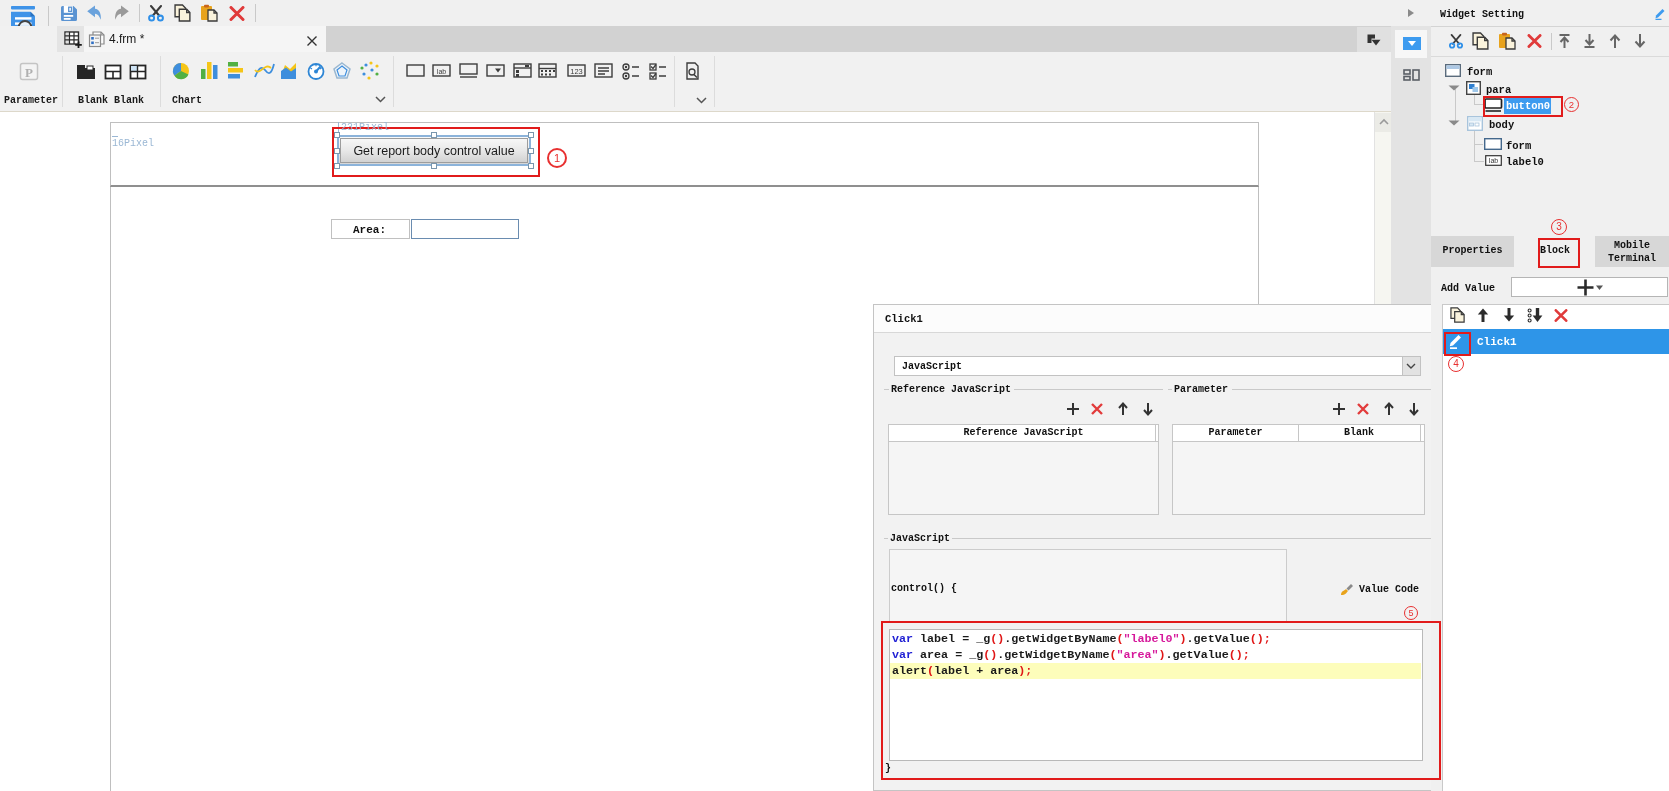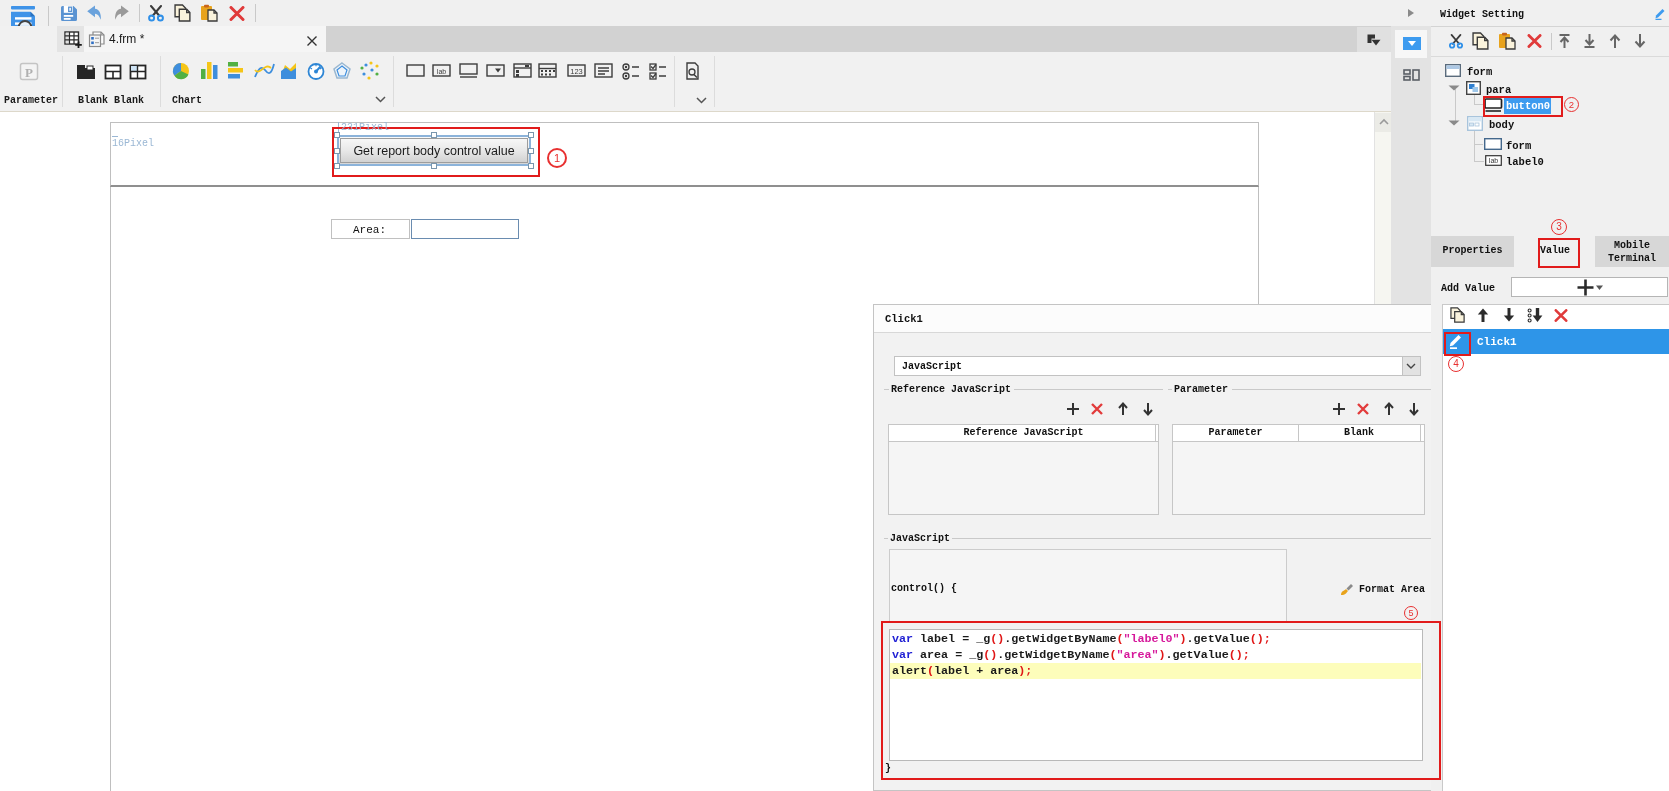--- a/index.html
+++ b/index.html
@@ -257,21 +257,21 @@
     <div class="ab" style="left:528px;top:132px;width:6px;height:6px;background:#fff;border:1px solid #7a96ad;box-sizing:border-box;"></div>
     <div class="ab" style="left:334px;top:148px;width:6px;height:6px;background:#fff;border:1px solid #7a96ad;box-sizing:border-box;"></div>
     <div class="ab" style="left:528px;top:148px;width:6px;height:6px;background:#fff;border:1px solid #7a96ad;box-sizing:border-box;"></div>
     <div class="ab" style="left:334px;top:163px;width:6px;height:6px;background:#fff;border:1px solid #7a96ad;box-sizing:border-box;"></div>
     <div class="ab" style="left:431px;top:163px;width:6px;height:6px;background:#fff;border:1px solid #7a96ad;box-sizing:border-box;"></div>
     <div class="ab" style="left:528px;top:163px;width:6px;height:6px;background:#fff;border:1px solid #7a96ad;box-sizing:border-box;"></div>
   <div class="redrect" style="left:332px;top:127px;width:204px;height:46px;"></div>
   <div class="num" style="left:547px;top:148px;width:16px;height:16px;font-size:11px;line-height:16px;border-width:2px;">1</div>
 
   <div class="ab" style="left:331px;top:219px;width:79px;height:20px;border:1px solid #c0c0c0;box-sizing:border-box;background:#fff;"></div>
-  <div class="ab mono" style="left:353px;top:224px;font-size:11px;font-weight:400;color:#111;">Area:</div>
+  <div class="ab mono" style="left:353px;top:224px;font-size:11px;font-weight:700;color:#111;">Area:</div>
   <div class="ab" style="left:411px;top:219px;width:108px;height:20px;border:1px solid #6a8cb0;box-sizing:border-box;background:#fff;"></div>
 
   <div class="ab" style="left:1374px;top:112px;width:17px;height:192px;background:#f6f6f1;border-left:1px solid #e2e2e2;"></div>
   <div class="ab" style="left:1375px;top:113px;width:16px;height:19px;background:#ebebe6;"></div>
   <div class="ab" id="sb-up" style="left:1379px;top:118px;">
       <svg width="10" height="8" viewBox="0 0 10 8">
         <path d="M1 6 L5 2 L9 6" fill="none" stroke="#9a9a9a" stroke-width="1.6"></path>
       </svg>
     </div>
 
@@ -355,21 +355,21 @@
 
   <div class="ab" style="left:889px;top:549px;width:398px;height:73px;background:#f5f5f5;border:1px solid #cccccc;box-sizing:border-box;"></div>
   <div class="ab mono" style="left:891px;top:583px;font-size:10px;color:#111;">control() {</div>
 
   <div class="ab" id="ic-brush" style="left:1340px;top:583px;">
       <svg width="14" height="13" viewBox="0 0 14 13">
         <path d="M1 12 C1 8 4 8 6 6 L8 8 C6 10 6 12 1 12 Z" fill="#e8a31c"></path>
         <path d="M6.5 5.5 L11 1 L13 3 L8.5 7.5 Z" fill="#8a8a8a"></path>
       </svg>
     </div>
-  <div class="ab mono" style="left:1359px;top:584px;font-size:10px;color:#111;">Format Area</div>
+  <div class="ab mono" style="left:1359px;top:584px;font-size:10px;color:#111;">Value Code</div>
   <div class="num" style="left:1404px;top:606px;width:12px;height:12px;font-size:9px;line-height:12px;">5</div>
 
   <div class="redrect" style="left:881px;top:621px;width:556px;height:155px;"></div>
   <div class="ab" style="left:889px;top:629px;width:534px;height:132px;background:#fff;border:1px solid #b9b9b9;box-sizing:border-box;"></div>
   <div class="ab" style="left:890px;top:663px;width:531px;height:16px;background:#fdfdbb;"></div>
   <div class="ab mono" id="codearea" style="left:892px;top:631px;font-size:11.7px;line-height:16px;font-weight:700;color:#1a1a1a;white-space:pre;"><span style="color:#1f1fd4">var</span> label = _g<span style="color:#e01717">()</span>.getWidgetByName<span style="color:#e01717">(</span><span style="color:#d6189b">"label0"</span><span style="color:#e01717">)</span>.getValue<span style="color:#e01717">();</span>
 <span style="color:#1f1fd4">var</span> area = _g<span style="color:#e01717">()</span>.getWidgetByName<span style="color:#e01717">(</span><span style="color:#d6189b">"area"</span><span style="color:#e01717">)</span>.getValue<span style="color:#e01717">();</span>
 <span style="position:relative;z-index:2">alert<span style="color:#e01717">(</span>label + area<span style="color:#e01717">);</span></span></div>
   <div class="ab mono" style="left:885px;top:763px;font-size:10px;color:#111;">}</div>
 
@@ -495,21 +495,21 @@
         <svg width="17" height="11" viewBox="0 0 17 11">
           <rect x="0.7" y="0.7" width="15.6" height="9.6" fill="#fff" stroke="#333" stroke-width="1.2"></rect>
           <text x="8.5" y="8" font-family="Liberation Sans" font-size="7" fill="#333" text-anchor="middle">lab</text>
         </svg>
       </div>
       <div class="ab mono" style="left:75px;top:100px;font-size:10.5px;font-weight:700;color:#111;">label0</div>
     </div>
 
   <div class="ab" style="left:1431px;top:236px;width:83px;height:31px;background:#d7d7d7;"></div>
   <div class="ab mono" style="left:1431px;top:245px;width:83px;text-align:center;font-size:10px;color:#111;">Properties</div>
-  <div class="ab mono" style="left:1540px;top:245px;font-size:10px;color:#111;">Value</div>
+  <div class="ab mono" style="left:1540px;top:245px;font-size:10px;color:#111;">Block</div>
   <div class="ab" style="left:1595px;top:236px;width:74px;height:31px;background:#d7d7d7;"></div>
   <div class="ab mono" style="left:1595px;top:239px;width:74px;text-align:center;font-size:10px;color:#111;line-height:13px;">Mobile<br>Terminal</div>
   <div class="redrect" style="left:1538px;top:238px;width:38px;height:26px;"></div>
   <div class="num" style="left:1551px;top:219px;width:14px;height:14px;font-size:10px;line-height:14px;">3</div>
 
   <div class="ab mono" style="left:1441px;top:283px;font-size:10px;color:#111;">Add Value</div>
   <div class="ab" style="left:1511px;top:277px;width:157px;height:20px;background:#fff;border:1px solid #b5b5b5;box-sizing:border-box;"></div>
   <div class="ab" id="ic-plusdrop" style="left:1577px;top:279px;">
       <svg width="28" height="17" viewBox="0 0 28 17">
         <path d="M8.5 0.5 v16 M0.5 8.5 h16" stroke="#2b2b2b" stroke-width="2.6"></path>

